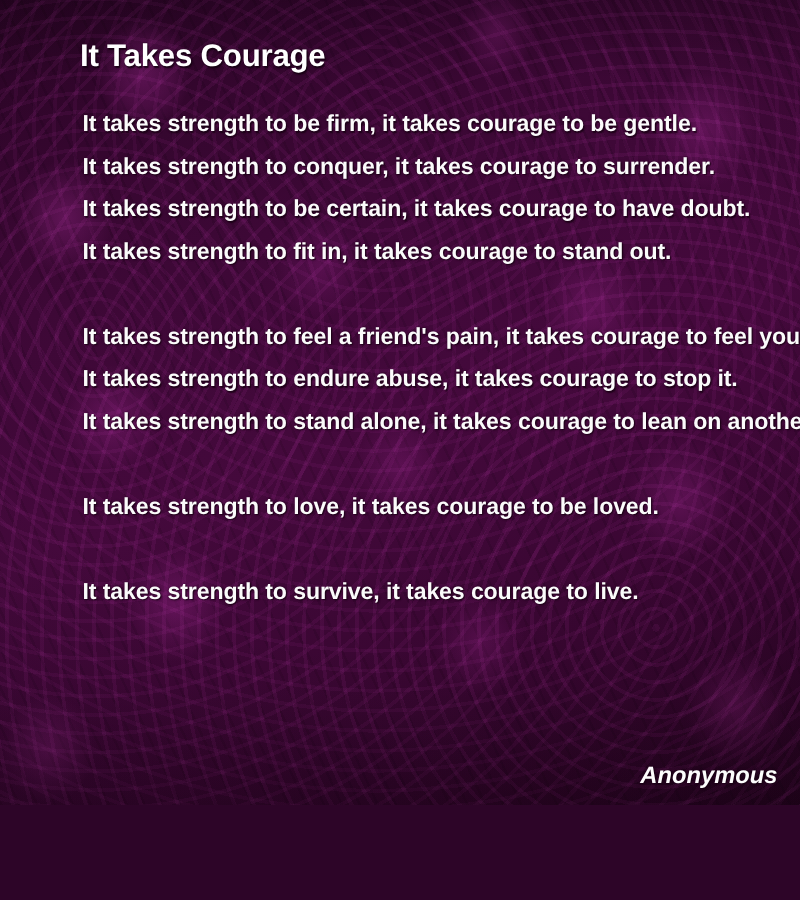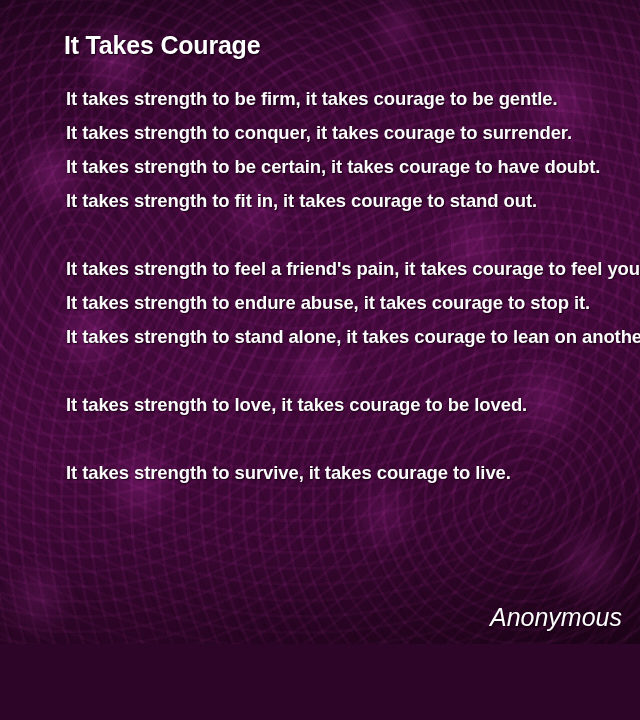--- a/index.html
+++ b/index.html
@@ -96,23 +96,23 @@
   }
 
   .poem-line.blank {
     height: 34px;
   }
 
   .attribution {
     position: absolute;
     right: 18px;
     bottom: 12px;
-    font-size: 25px;
+    font-size: 19px;
     font-style: italic;
-    font-weight: normal;
+    font-weight: bold;
     color: #fdfdfd;
     white-space: nowrap;
     text-shadow: 1px 1px 1px rgba(22,0,18,0.8), 0 0 2px rgba(30,0,24,0.55);
   }
 </style>
 </head>
 <body>
 
 <div class="poem-page">
   <div class="vignette"></div>

